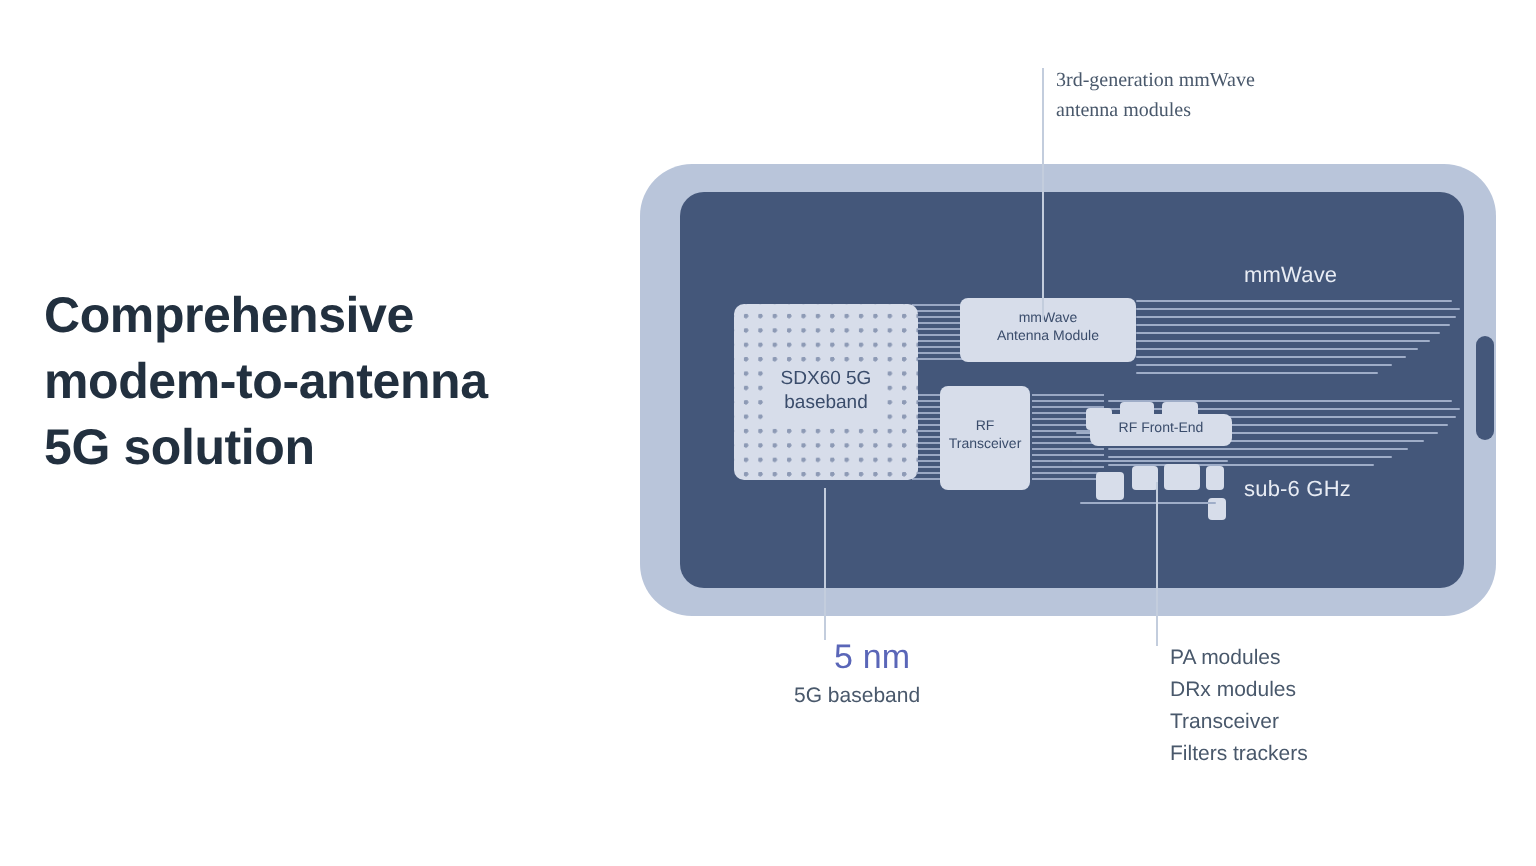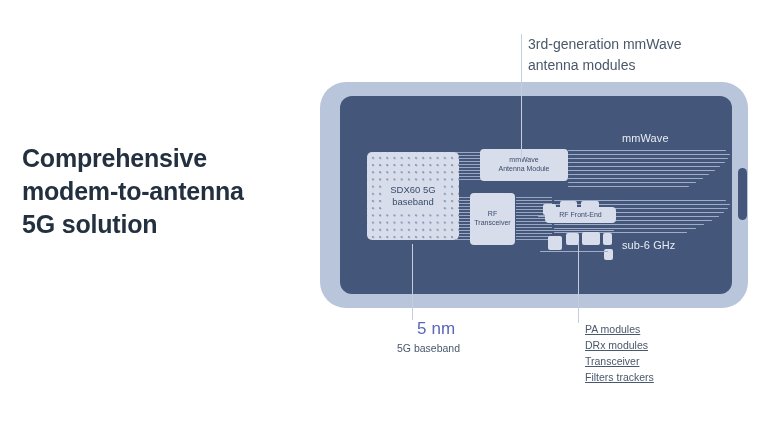--- a/index.html
+++ b/index.html
@@ -161,22 +161,23 @@
   .leader {
     position: absolute;
     width: 1px;
     background: #c3cddd;
   }
 
   
   .callout {
     position: absolute;
     color: #49586b;
-    font-size: 14px;
+    font-size: 10px;
     line-height: 1.48;
+    font-family: Liberation Serif, serif;
   }
   .callout .ln { display: block; white-space: pre; }
 
   .nm-value {
     position: absolute;
     left: 417px;
     top: 319px;
     font-size: 17px;
     color: #5a66b8;
     letter-spacing: 0.1px;
@@ -190,21 +191,21 @@
   }
 
   .list {
     position: absolute;
     left: 585px;
     top: 322px;
     color: #49586b;
     font-size: 10.5px;
     line-height: 1.52;
   }
-  .list .li { display: block; white-space: pre; text-decoration: underline; }
+  .list .li { display: block; white-space: pre; }
 
   .topnote {
     position: absolute;
     left: 528px;
     top: 34px;
     width: 220px;
   }
 </style>
 </head>
 <body>

